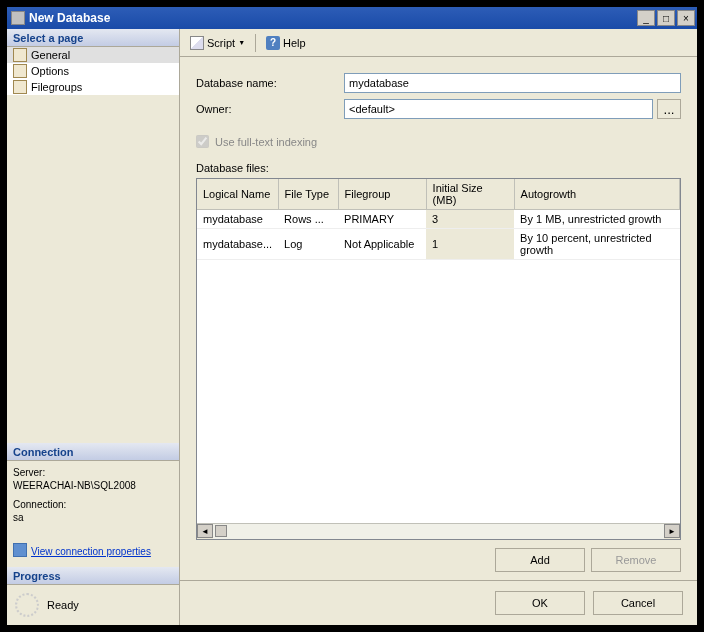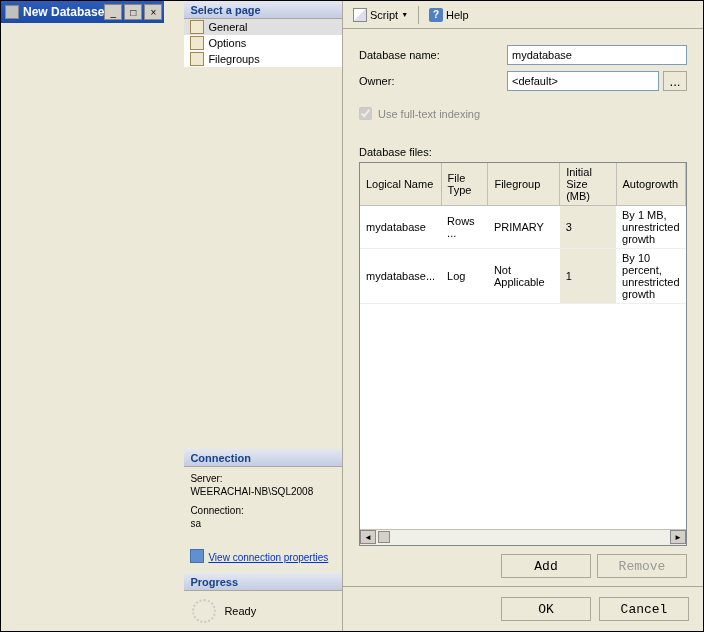--- a/index.html
+++ b/index.html
@@ -1,17 +1,17 @@
 <!DOCTYPE html>
 <html><head>
 <meta charset="utf-8">
 <style>
 * { box-sizing: border-box; margin: 0; padding: 0; }
 body { font-family: Tahoma, Arial, sans-serif; font-size: 11px; background: #ece9d8; overflow: hidden; }
-.window { width: 704px; height: 632px; border: 1px solid #000000; background: #ece9d8; display: flex; flex-direction: row; gap: 20px; }
+.window { width: 704px; height: 632px; border: 7px solid #000000; background: #ece9d8; display: flex; flex-direction: column; }
 .titlebar { background: linear-gradient(to bottom, #2d5db7, #1a4ba8); color: white; height: 22px; display: flex; align-items: center; justify-content: space-between; padding: 0 2px 0 4px; }
 .titlebar-left { display: flex; align-items: center; gap: 4px; }
 .titlebar-icon { width: 14px; height: 14px; background: #c0c0c0; border: 1px solid #888; }
 .titlebar-title { font-weight: bold; font-size: 12px; }
 .titlebar-buttons { display: flex; gap: 2px; }
 .titlebar-btn { width: 18px; height: 16px; background: #d4d0c8; border: 1px solid #888; display: flex; align-items: center; justify-content: center; font-size: 10px; cursor: pointer; color: black; font-family: Arial; }
 .body { display: flex; flex: 1; overflow: hidden; }
 .sidebar { width: 173px; background: #ece9d8; border-right: 1px solid #aca899; display: flex; flex-direction: column; }
 .section-header { background: linear-gradient(to bottom, #e4e8f1, #c3cce4); height: 18px; display: flex; align-items: center; padding: 0 6px; font-weight: bold; color: #15428b; border-bottom: 1px solid #aca899; }
 .page-list { background: white; flex: 0 0 auto; padding: 0 0; }
@@ -31,36 +31,36 @@
 .toolbar-icon { width: 14px; height: 14px; }
 .icon-script { background: linear-gradient(135deg, #fff 50%, #dde 50%); border: 1px solid #888; }
 .icon-help { background: #5080c0; border-radius: 2px; color: white; font-weight: bold; display: flex; align-items: center; justify-content: center; font-size: 10px; }
 .dropdown-arrow { font-size: 7px; }
 .toolbar-sep { width: 1px; height: 18px; background: #aca899; }
 .main-form { padding: 16px 16px 8px 16px; flex: 1; display: flex; flex-direction: column; overflow: hidden; }
 .form-row { display: flex; align-items: center; margin-bottom: 6px; }
 .form-label { width: 148px; }
 .form-input { flex: 1; border: 1px solid #7f9db9; padding: 2px 4px; height: 20px; font-family: inherit; font-size: 11px; }
 .browse-btn { width: 24px; height: 20px; margin-left: 4px; border: 1px solid #aca899; background: #ece9d8; cursor: pointer; }
-.checkbox-row { display: flex; align-items: center; margin: 10px 0 26px 0; color: #888; }
+.checkbox-row { display: flex; align-items: center; margin: 10px 0 14px 0; color: #888; }
 .checkbox-row input { margin-right: 6px; }
 .files-label { margin-bottom: 4px; }
 .table-container { border: 1px solid #828790; background: white; flex: 1; overflow: hidden; display: flex; flex-direction: column; }
 .table-scroll { flex: 1; overflow: hidden; }
 table { width: 100%; border-collapse: collapse; font-size: 11px; }
 th { background: #ece9d8; border: 1px solid #c0c0b8; border-top: none; padding: 3px 6px; text-align: left; font-weight: normal; height: 18px; }
 th:first-child { border-left: none; }
 td { padding: 3px 6px; border-bottom: 1px solid #eee; }
 td.initial { background: #ece9d8; }
 .hscroll { height: 16px; background: #ece9d8; border-top: 1px solid #c0c0b8; display: flex; }
 .hscroll-track { flex: 1; background: #f0f0e8; position: relative; }
 .hscroll-thumb { position: absolute; left: 2px; width: 12px; height: 12px; top: 1px; background: #d4d0c8; border: 1px solid #888; }
 .hscroll-btn { width: 16px; height: 14px; background: #d4d0c8; border: 1px solid #888; display: flex; align-items: center; justify-content: center; font-size: 8px; }
 .action-row { display: flex; justify-content: flex-end; gap: 6px; margin-top: 8px; }
-.btn { width: 90px; height: 24px; border: 1px solid #aca899; background: #ece9d8; font-family: Liberation Mono, monospace; font-size: 13px; cursor: pointer; }
+.btn { width: 90px; height: 24px; border: 1px solid #aca899; background: #ece9d8; font-family: Liberation Sans, sans-serif; font-size: 11px; cursor: pointer; }
 .btn:disabled { color: #999; cursor: default; }
 .footer { border-top: 1px solid #aca899; padding: 10px 14px; display: flex; justify-content: flex-end; gap: 8px; }
 </style>
 </head>
 <body>
 
 <div class="window">
   <div class="titlebar">
     <div class="titlebar-left">
       <div class="titlebar-icon"></div>

